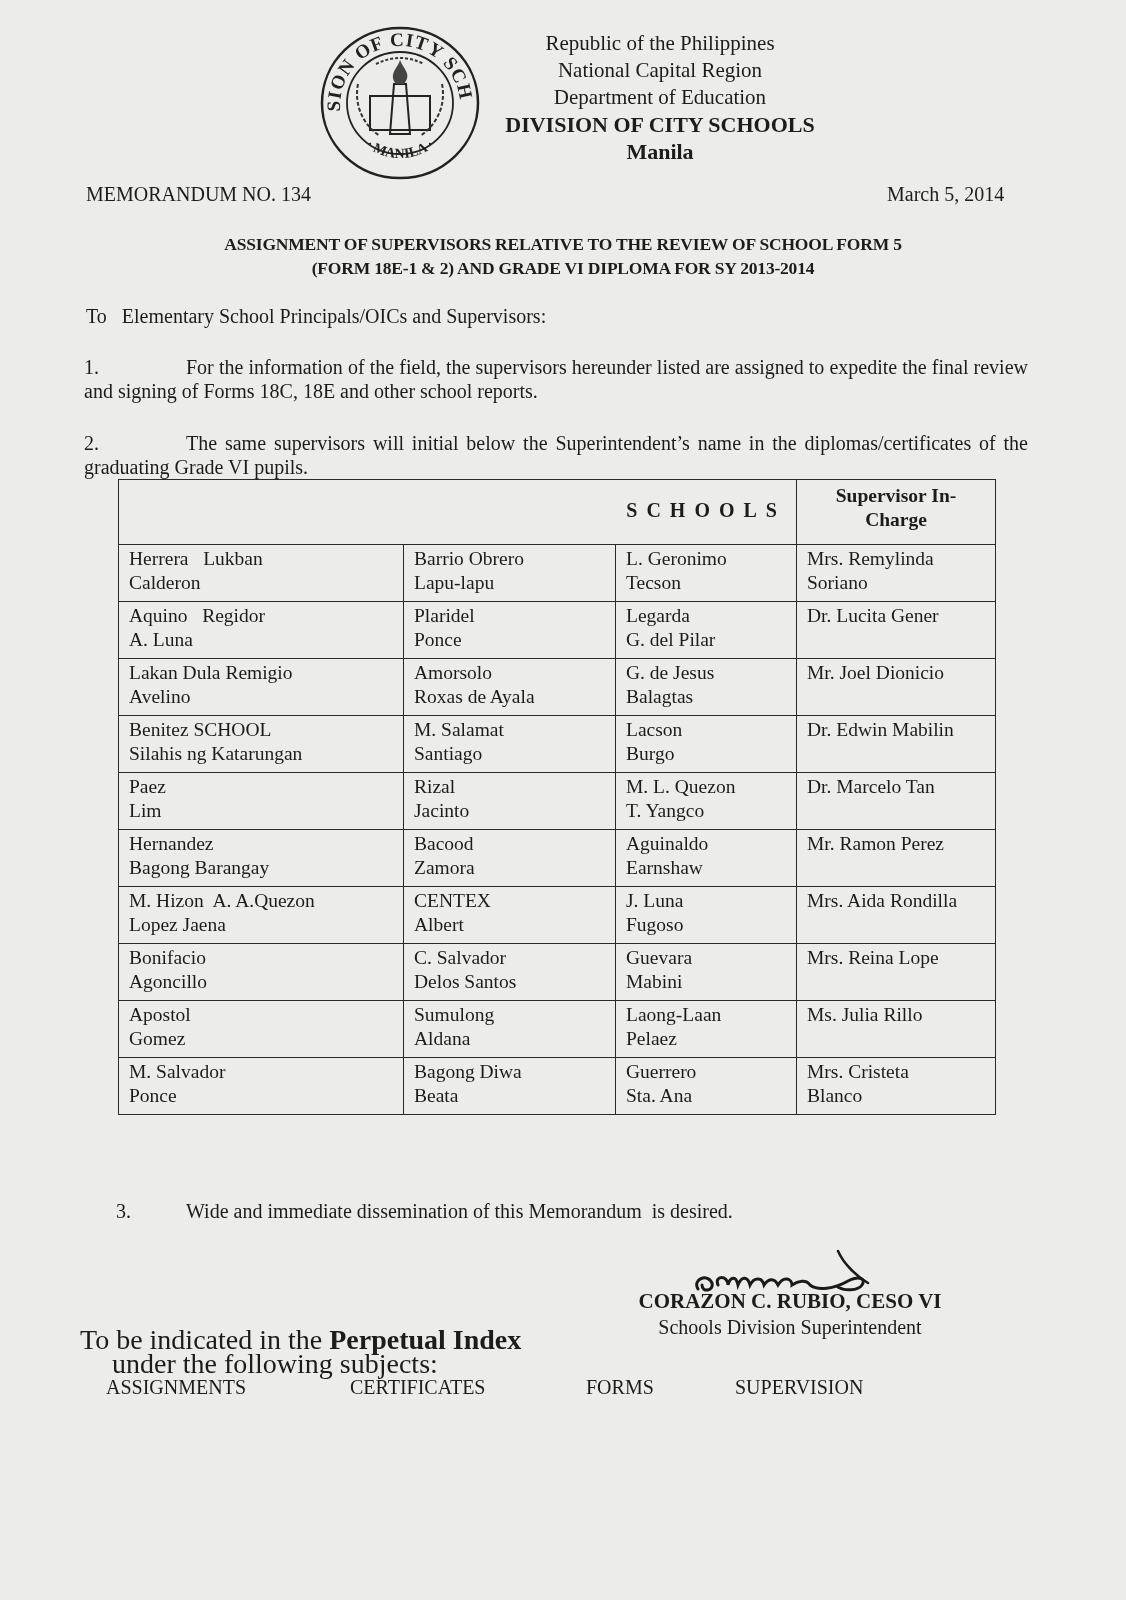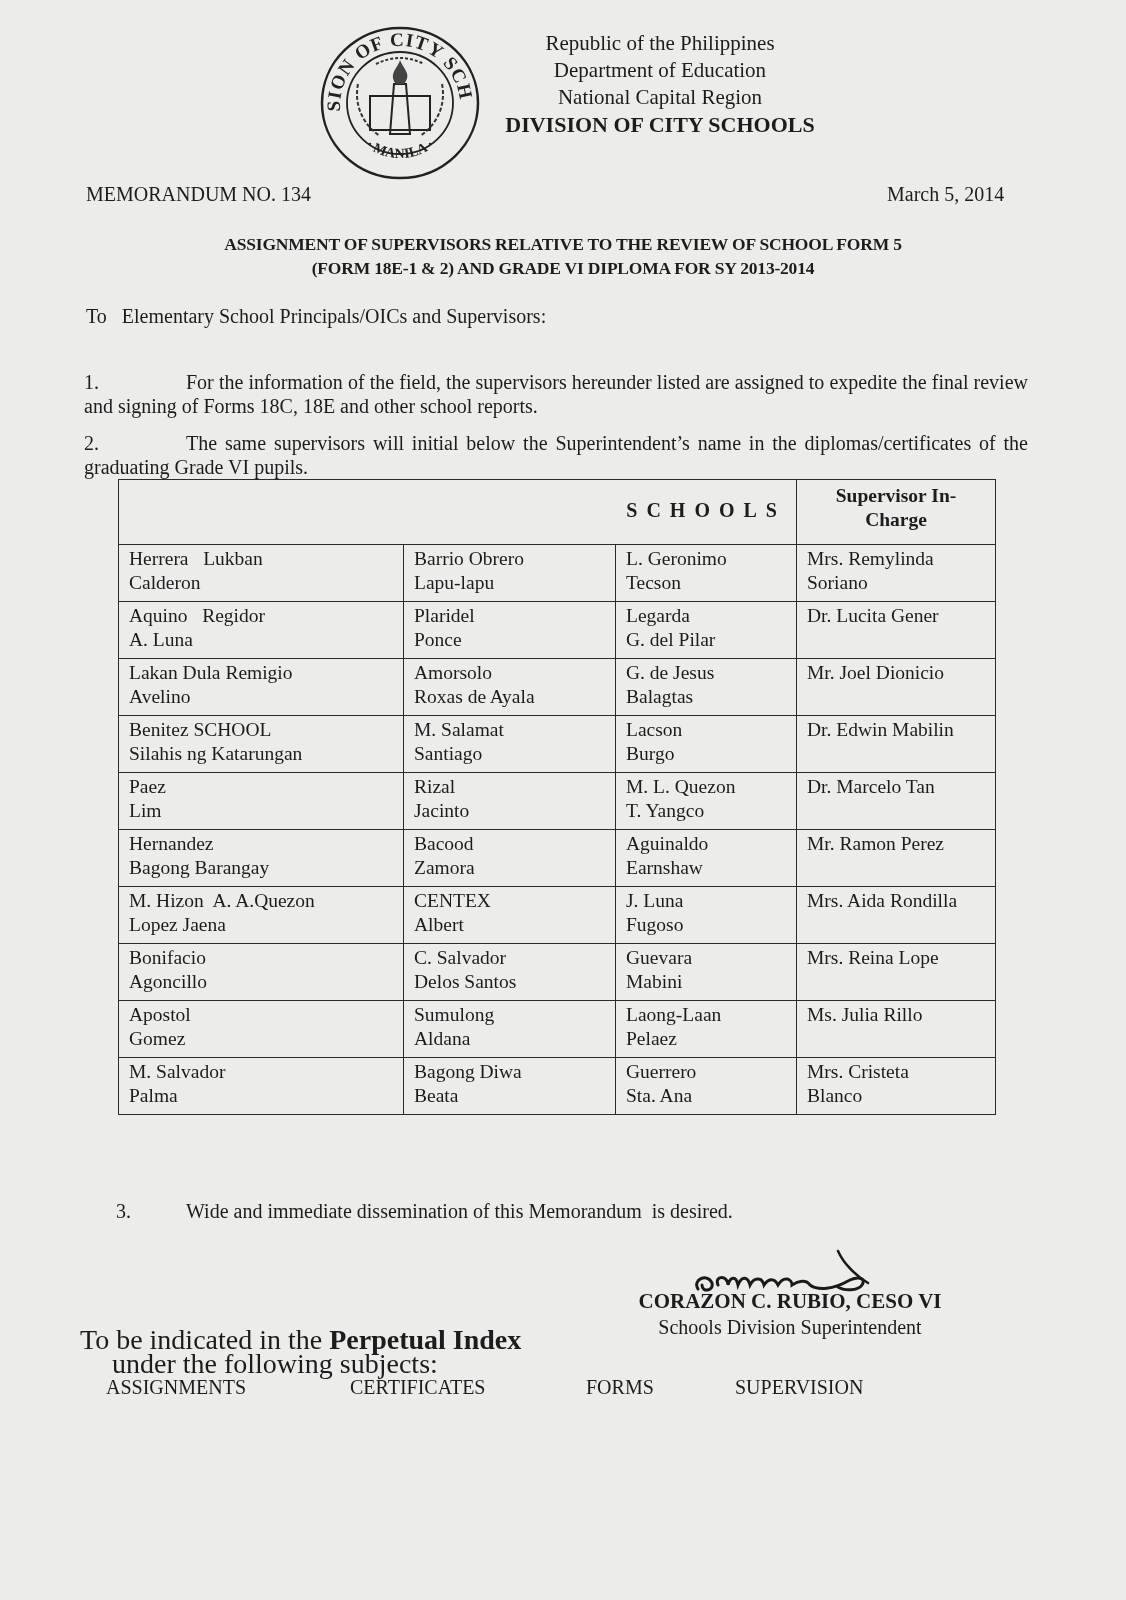--- a/index.html
+++ b/index.html
@@ -23,21 +23,21 @@
   .memo-no { left: 86px; top: 183px; font-size: 20px; }
   .memo-date { left: 887px; top: 183px; font-size: 20px; }
   .title {
     left: 100px; top: 232px; width: 926px;
     text-align: center; font-weight: bold; font-size: 17.5px; line-height: 24px;
     letter-spacing: -0.2px;
   }
   .addressee { left: 86px; top: 305px; font-size: 20px; }
   .para { left: 84px; width: 944px; font-size: 20px; line-height: 24px; text-align: justify; }
   .para .num { display: inline-block; width: 102px; }
-  .p1 { top: 370px; }
+  .p1 { top: 355px; }
   .p2 { top: 431px; }
   table.schools {
     position: absolute; left: 118px; top: 479px;
     border-collapse: collapse;
     font-size: 19.5px; line-height: 24px;
   }
   table.schools td, table.schools th {
     border: 1.6px solid #2a2a2a;
     vertical-align: top;
     padding: 2px 10px 6px 10px;
@@ -88,23 +88,24 @@
     <path d="M72 110 L76 60 L88 60 L92 110 Z" fill="none" stroke="#222" stroke-width="2"></path>
     <path d="M78 60 C70 50, 80 44, 82 36 C86 46, 94 50, 86 60 Z" fill="#444"></path>
     <path d="M40 60 C36 80, 44 100, 62 112" fill="none" stroke="#333" stroke-width="2" stroke-dasharray="4 2"></path>
     <path d="M124 60 C128 80, 120 100, 102 112" fill="none" stroke="#333" stroke-width="2" stroke-dasharray="4 2"></path>
     <path d="M58 40 Q82 28 106 40" fill="none" stroke="#333" stroke-width="2" stroke-dasharray="3 2"></path>
   </svg>
 </div>
 
 <div class="abs letterhead">
   <div>Republic of the Philippines</div>
+  <div>National Capital Region</div>
   <div>Department of Education</div>
-  <div>National Capital Region</div>
   <div class="bold">DIVISION OF CITY SCHOOLS</div>
+  <div class="bold">Manila</div>
 </div>
 
 <div class="abs memo-no">MEMORANDUM NO. 134</div>
 <div class="abs memo-date">March 5, 2014</div>
 
 <div class="abs title">
   <div>ASSIGNMENT OF SUPERVISORS RELATIVE TO THE REVIEW OF SCHOOL FORM 5</div>
   <div>(FORM 18E-1 &amp; 2) AND GRADE VI DIPLOMA FOR SY 2013-2014</div>
 </div>
 
@@ -278,21 +279,21 @@
           <span class="line">Laong-Laan
 Pelaez</span>
         </td>
         <td class="c4">
           <span class="line">Ms. Julia Rillo</span>
         </td>
       </tr>
       <tr>
         <td class="c1">
           <span class="line">M. Salvador
-Palma</span>
+Ponce</span>
         </td>
         <td class="c2">
           <span class="line">Bagong Diwa
 Beata</span>
         </td>
         <td class="c3">
           <span class="line">Guerrero
 Sta. Ana</span>
         </td>
         <td class="c4">

